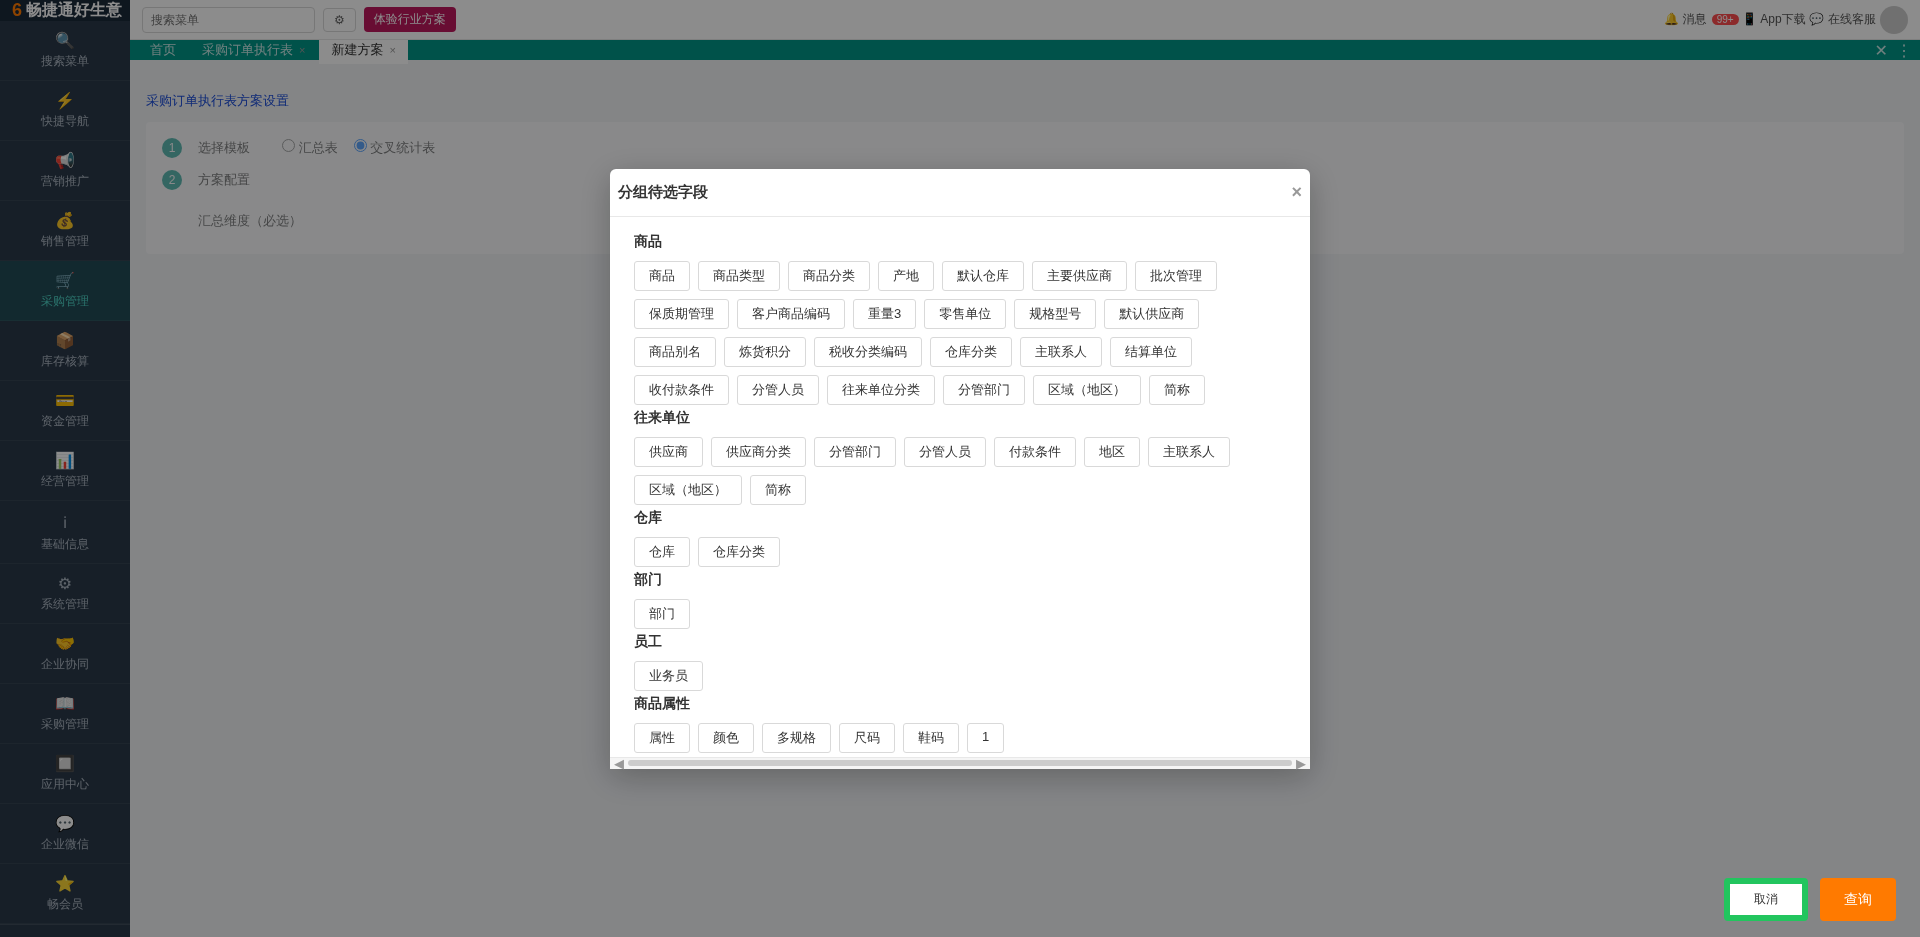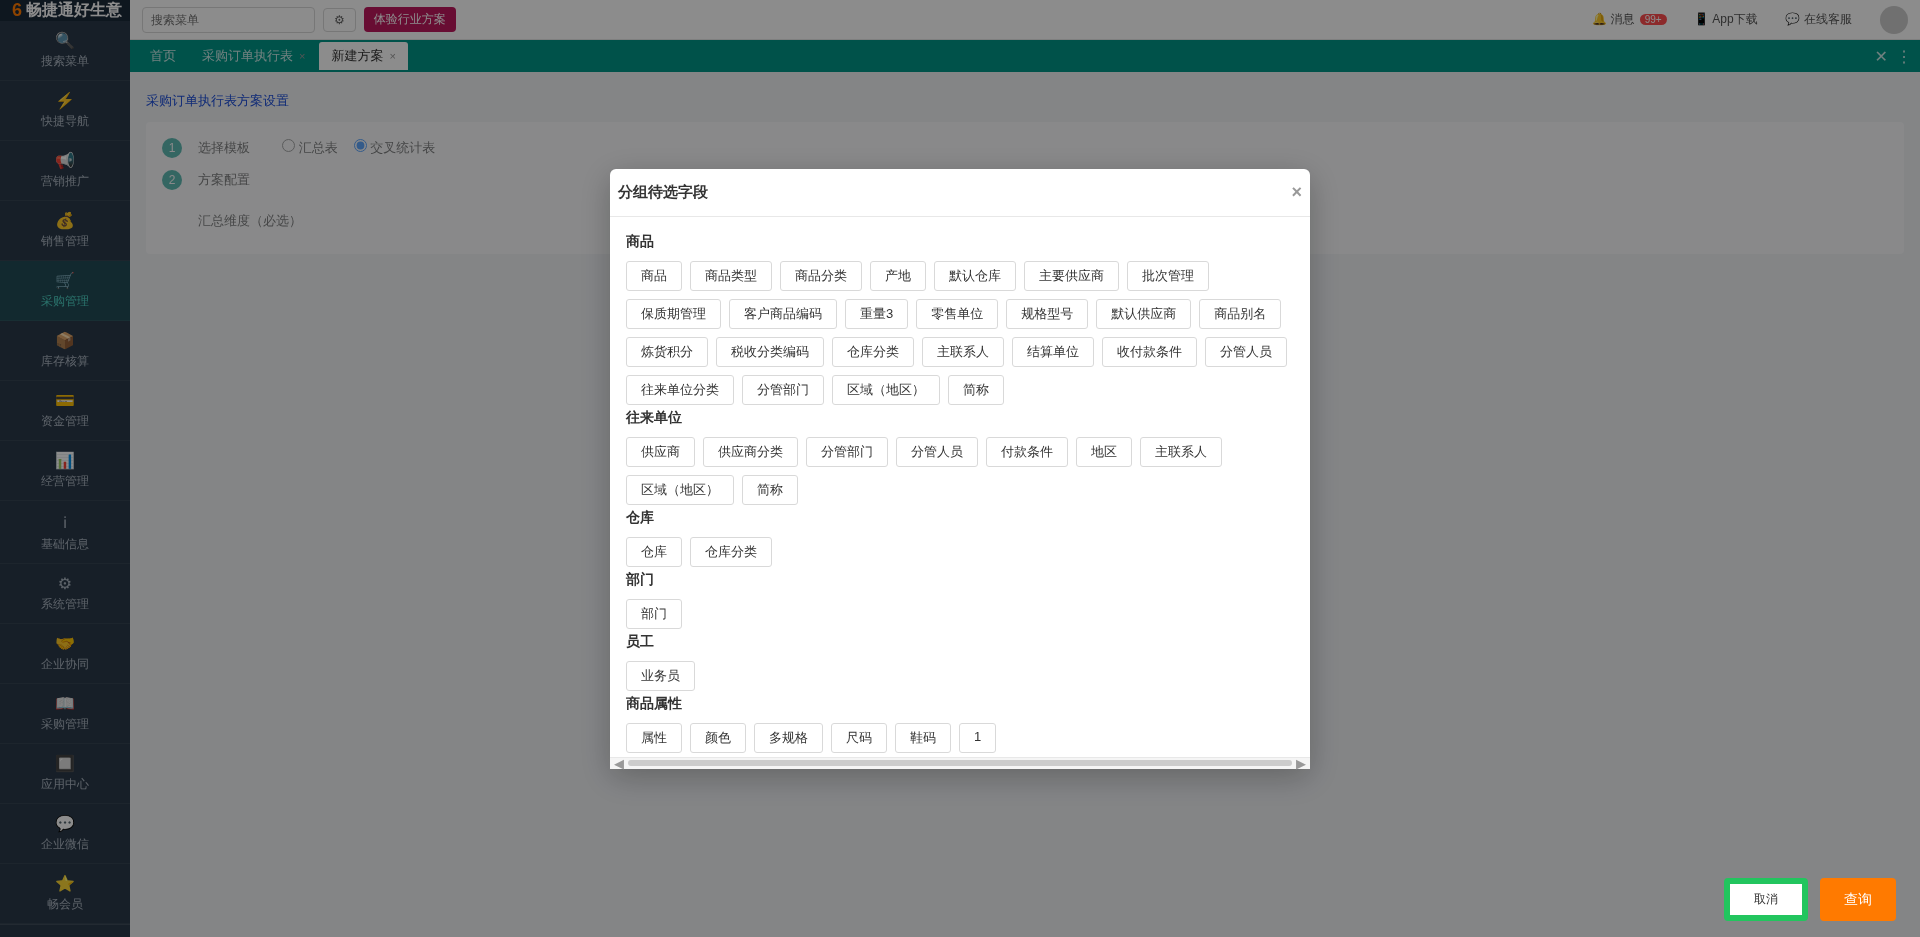--- a/index.html
+++ b/index.html
@@ -32,38 +32,38 @@
       border-radius: 4px;
       cursor: pointer;
       font-size: 12px;
     }
     .topbar-btn-gear { background: #fff; border: 1px solid #d9d9d9; color: #666; }
     .topbar-btn-orange { background: #be185d; color: #fff; }
     .topbar-right {
       margin-left: auto;
       display: flex;
       align-items: center;
-      gap: 28px;
+      gap: 4px;
       font-size: 12px;
       color: #555;
     }
     .badge {
       background: #ff4d4f;
       color: #fff;
       border-radius: 8px;
       padding: 0 5px;
       font-size: 10px;
       margin-left: 2px;
     }
 
     
     .tabbar {
       position: fixed;
       top: 40px; left: 130px; right: 0;
-      height: 32px;
+      height: 20px;
       background: #009688;
       display: flex;
       align-items: center;
       padding: 0 8px;
       z-index: 99;
     }
     .tab-item {
       height: 28px;
       padding: 0 12px;
       border-radius: 3px 3px 0 0;
@@ -183,21 +183,21 @@
     }
     .modal-close {
       cursor: pointer;
       font-size: 18px;
       color: #999;
       line-height: 1;
     }
     .modal-body {
       flex: 1;
       overflow-y: auto;
-      padding: 16px 16px;
+      padding: 16px 24px;
       border-radius: 32px;
     }
     .modal-body::-webkit-scrollbar { width: 6px; }
     .modal-body::-webkit-scrollbar-thumb { background: #ccc; border-radius: 3px; }
 
     .field-section-title {
       font-size: 14px;
       font-weight: 600;
       color: #333;
       margin-bottom: 10px;

